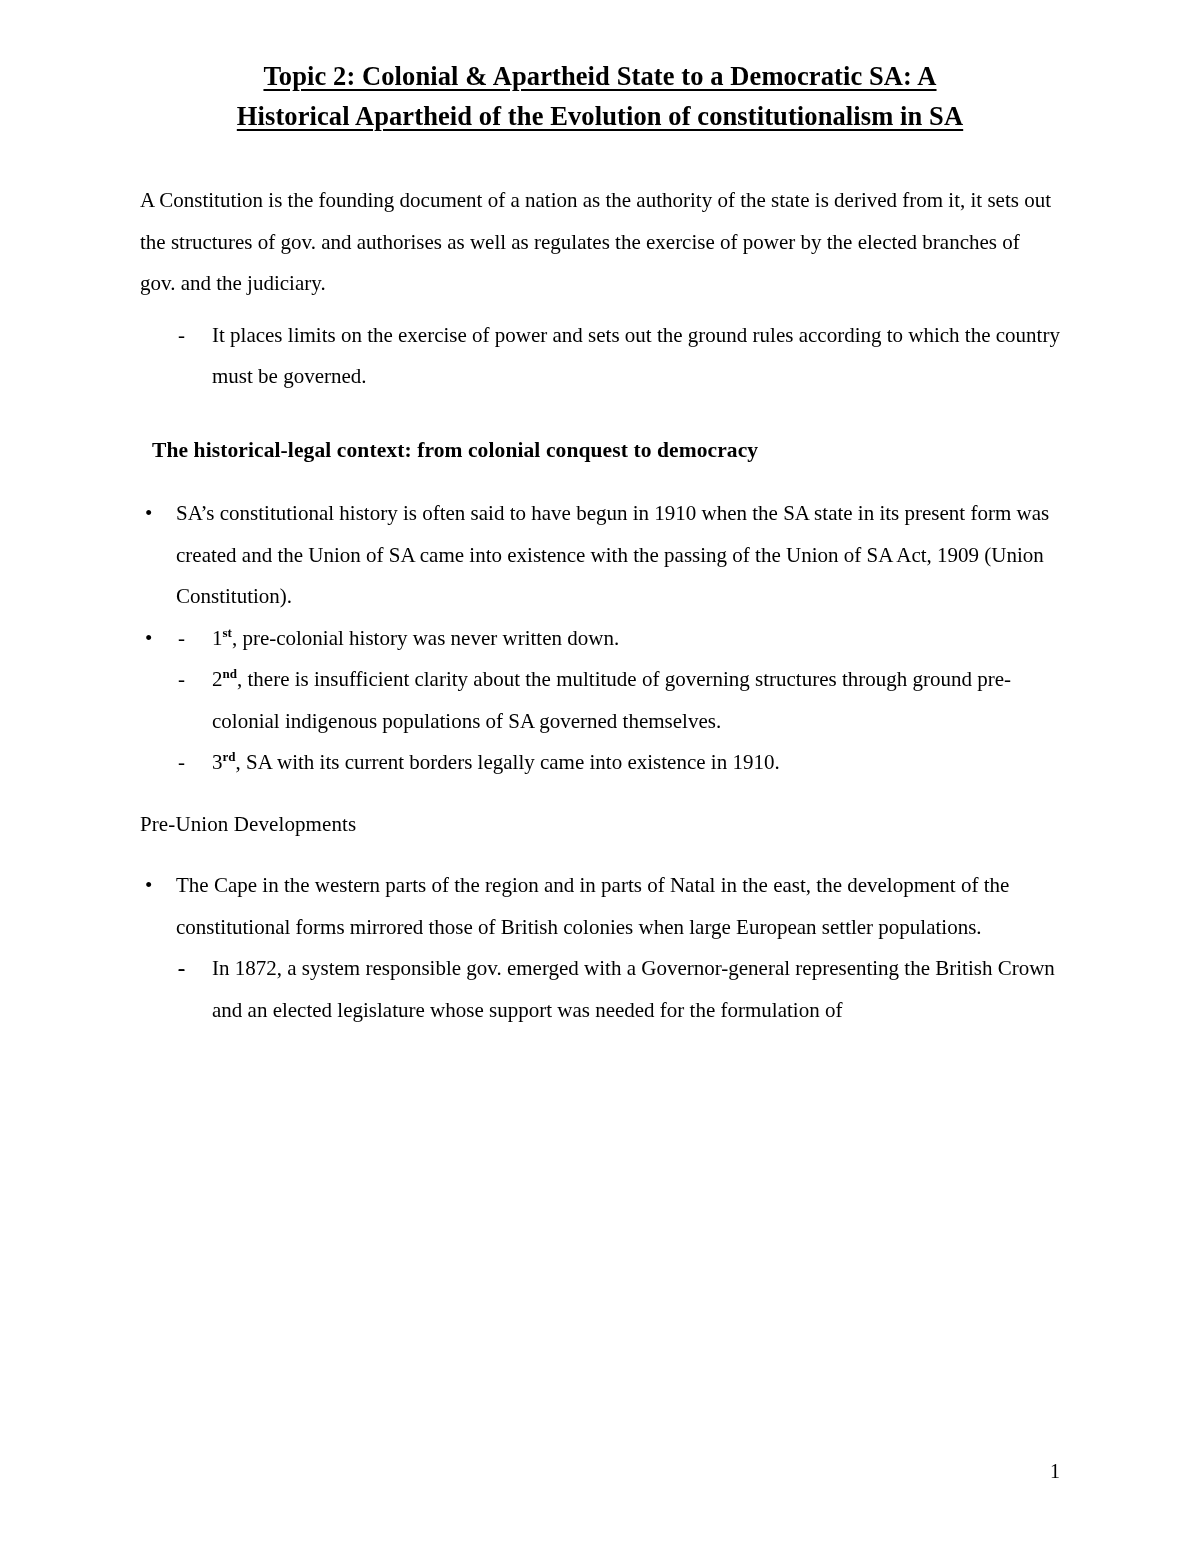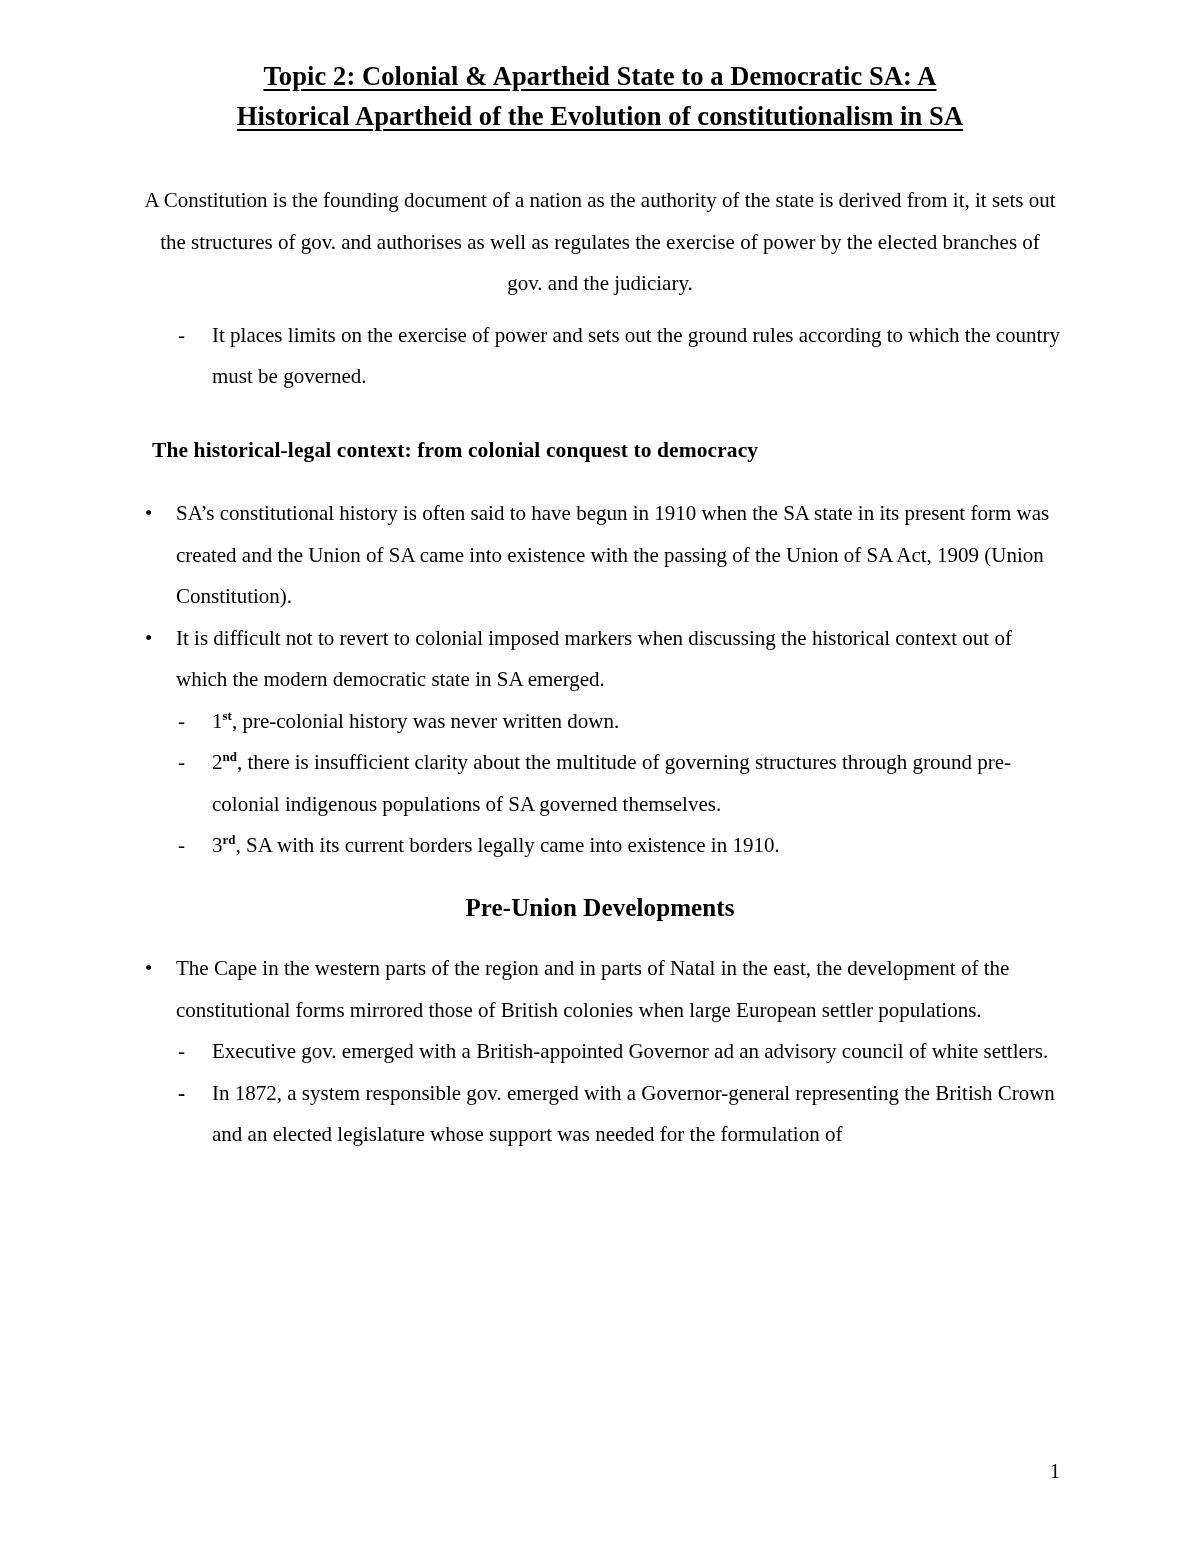--- a/index.html
+++ b/index.html
@@ -42,41 +42,40 @@
     text-underline-offset: 4px;
     text-decoration-thickness: 2px;
   }
 
   .gap-after-title { height: 44px; }
 
   p.body-para {
     font-size: 21px;
     line-height: 41.5px;
     margin: 0;
-    text-align: center;
+    text-align: left;
   }
 
   .spacer-sm { height: 10px; }
   .spacer-md { height: 20px; }
 
   h2.section-heading {
     font-size: 21.5px;
     line-height: 41.5px;
     font-weight: bold;
     margin: 12px;
     letter-spacing: 0.1px;
   }
 
   h3.sub-heading {
-    font-size: 25px;
-    line-height: 41.5px;
-    font-weight: bold;
+    font-size: 21px;
+    line-height: 41.5px;
+    font-weight: normal;
     margin: 0;
     letter-spacing: 0.1px;
-    text-align: center;
   }
 
   ul.bullets {
     list-style: none;
     margin: 0;
     padding: 0;
   }
   li.bullet-item {
     position: relative;
     font-size: 21px;
@@ -167,21 +166,20 @@
 
   <ul class="bullets">
 
     <li class="bullet-item">
       <span class="marker-dot">•</span>
       <span>SA’s constitutional history is often said to have begun in 1910 when the SA state in its present form was created and the Union of SA came into existence with the passing of the Union of SA Act, 1909 (Union Constitution).</span>
     </li>
 
     <li class="bullet-item">
       <span class="marker-dot">•</span>
-      <span>It is difficult not to revert to colonial imposed markers when discussing the historical context out of which the modern democratic state in SA emerged.</span>
     </li>
 
   </ul>
 
   <ul class="dashes level-two">
 
     <li class="dash-item">
       <span class="marker-dash">-</span>
       <span>1</span><sup class="ord">st</sup><span>, pre-colonial history was never written down.</span>
     </li>
@@ -211,21 +209,20 @@
     <li class="bullet-item">
       <span class="marker-dot">•</span>
       <span>The Cape in the western parts of the region and in parts of Natal in the east, the development of the constitutional forms mirrored those of British colonies when large European settler populations.</span>
     </li>
   </ul>
 
   <ul class="dashes level-two">
 
     <li class="dash-item">
       <span class="marker-dash">-</span>
-      <span>Executive gov. emerged with a British-appointed Governor ad an advisory council of white settlers.</span>
     </li>
 
     <li class="dash-item">
       <span class="marker-dash">-</span>
     </li>
 
     <li class="dash-item">
       <span class="marker-dash">-</span>
       <span>In 1872, a system responsible gov. emerged with a Governor-general representing the British Crown and an elected legislature whose support was needed for the formulation of</span>
     </li>

